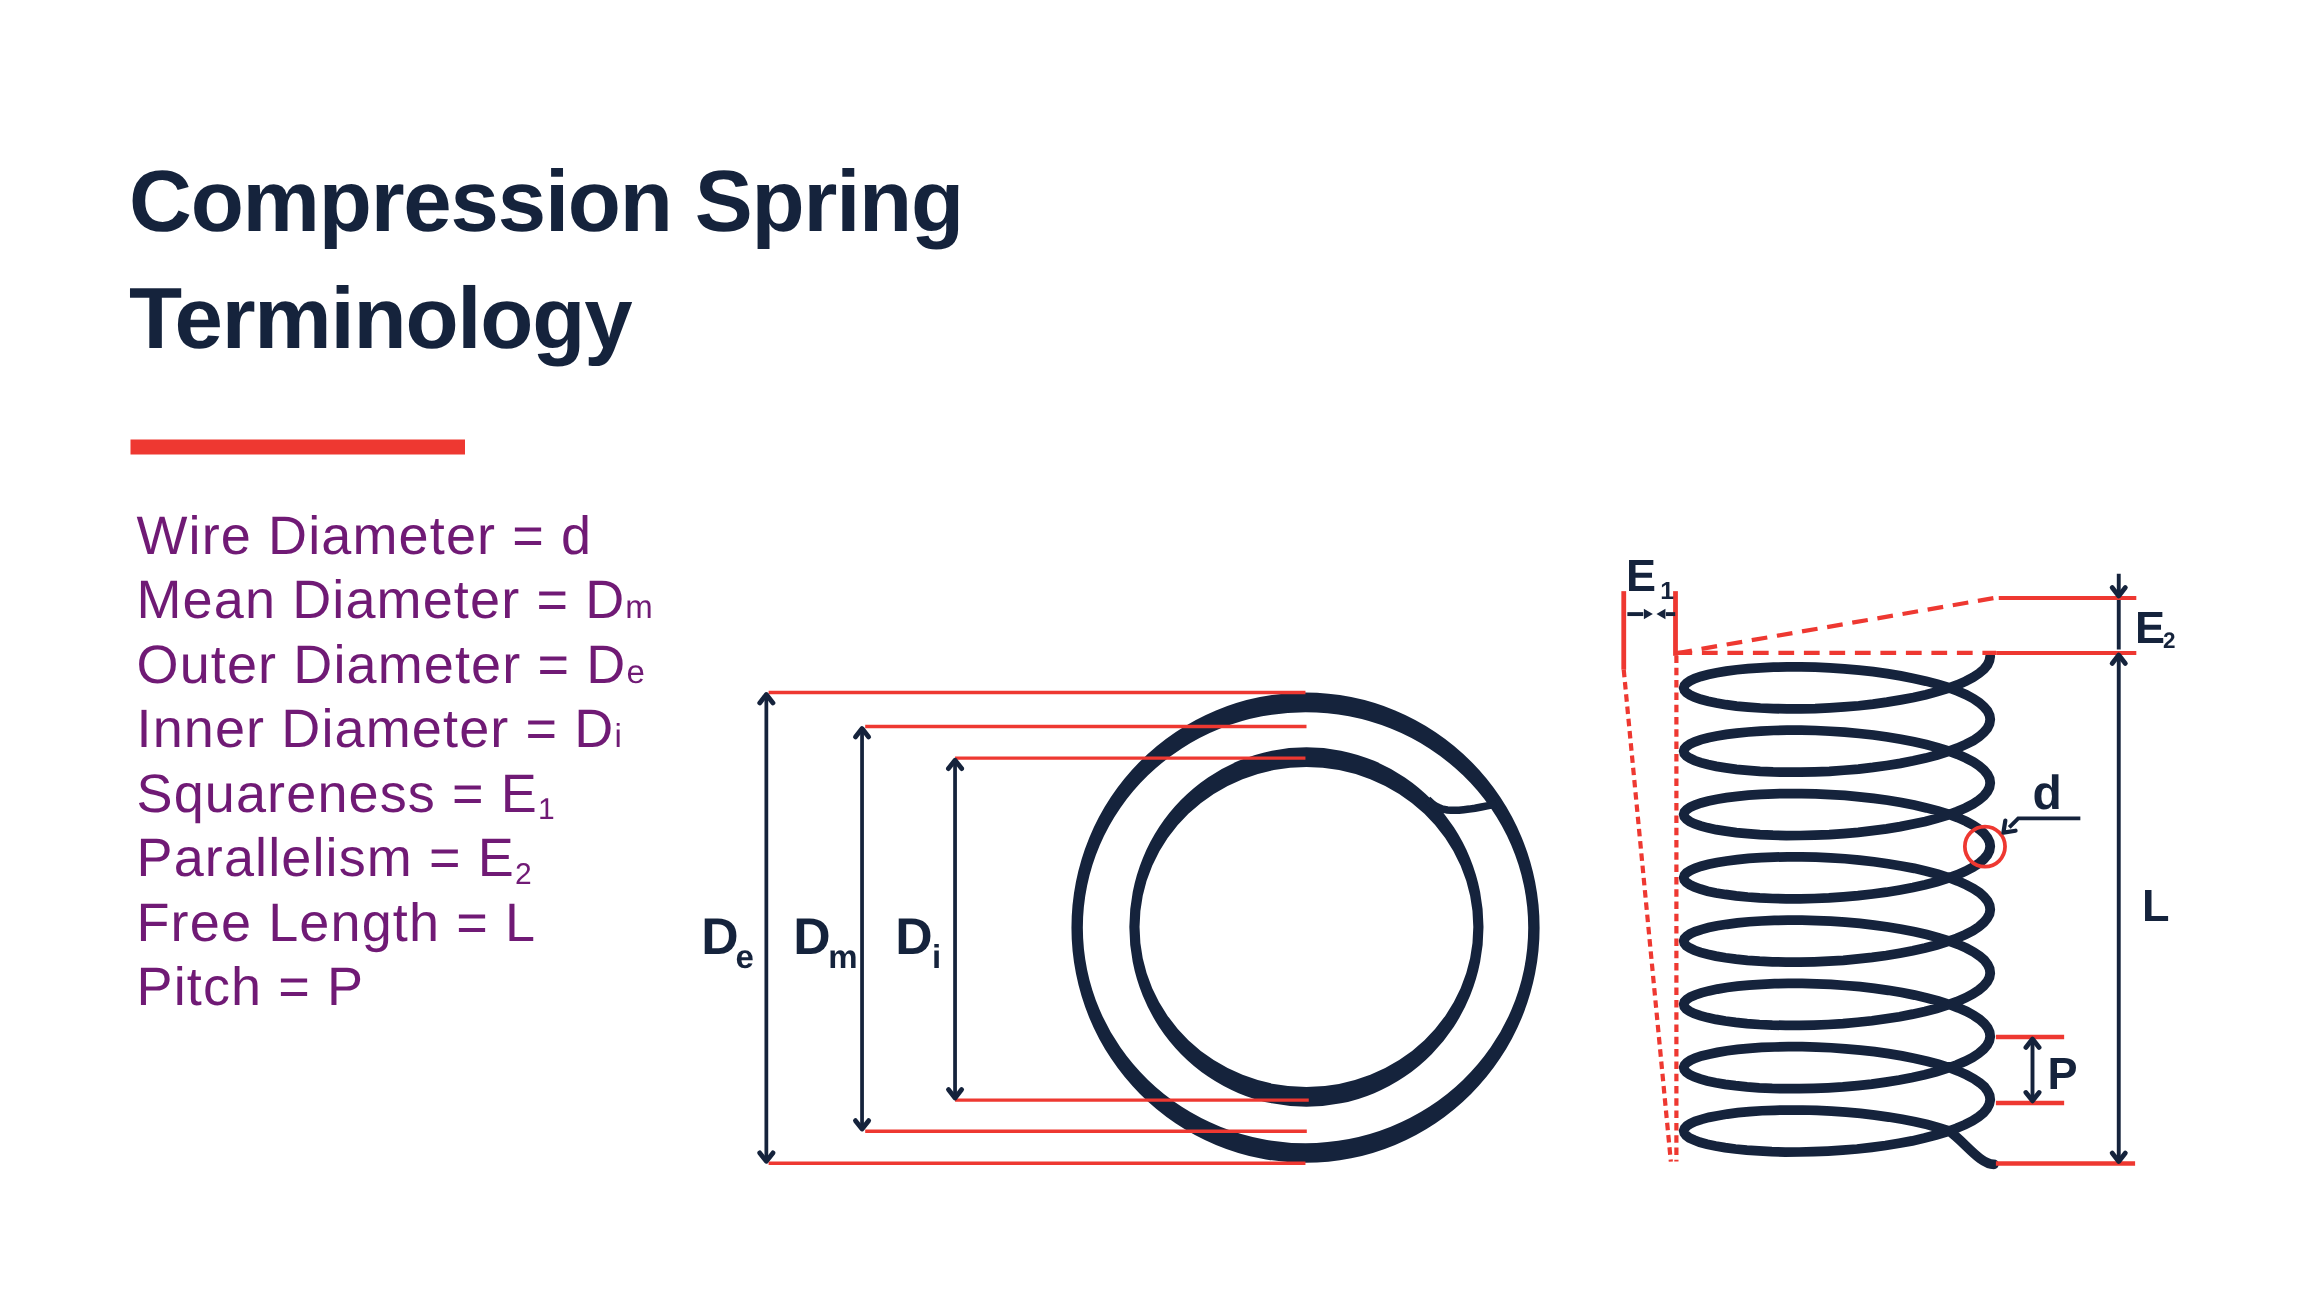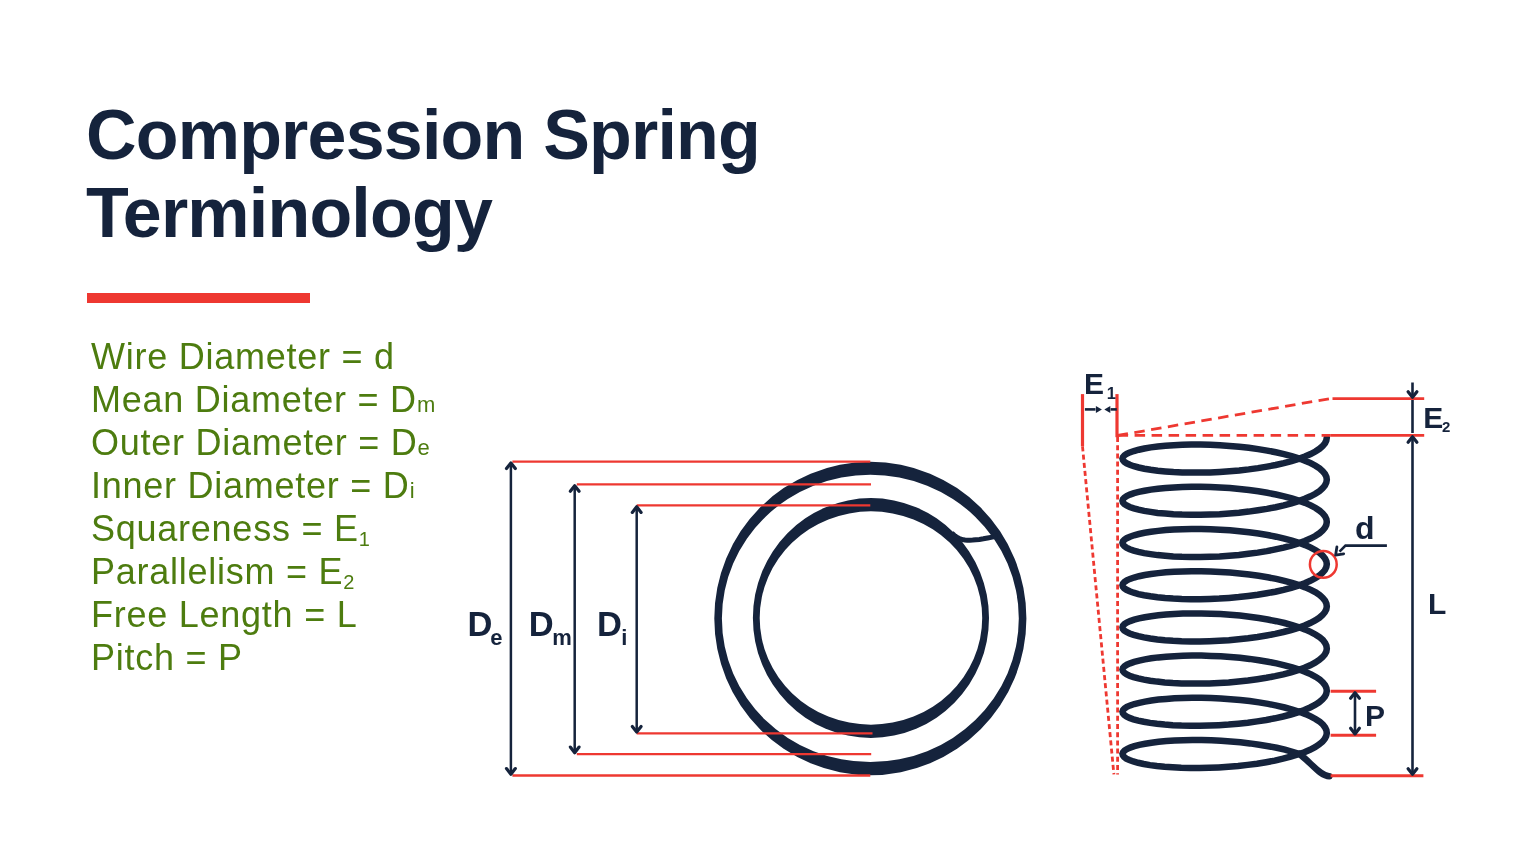--- a/index.html
+++ b/index.html
@@ -1,17 +1,17 @@
 <!DOCTYPE html>
 <html><head><meta charset="utf-8"><title>Compression Spring Terminology</title><style>
 html,body{margin:0;padding:0;width:1536px;height:864px;background:#ffffff;overflow:hidden;}
 body{font-family:"Liberation Sans",sans-serif;color:#15233C;position:relative;}
-#title{position:absolute;left:86px;top:96px;font-size:70px;font-weight:bold;line-height:78px;letter-spacing:-0.8px;color:#15233C;}
+#title{position:absolute;left:86px;top:96px;font-size:58px;font-weight:bold;line-height:78px;letter-spacing:-0.8px;color:#15233C;}
 #redbar{position:absolute;left:87px;top:293px;width:223px;height:10px;background:#EE3831;}
-#terms{position:absolute;left:91px;top:335px;font-size:36px;line-height:43px;letter-spacing:0.75px;color:#4d7c0f;}
+#terms{position:absolute;left:91px;top:335px;font-size:36px;line-height:43px;letter-spacing:0.75px;color:#701a75;}
 #terms sub{font-size:22px;line-height:0;vertical-align:baseline;}
 #terms sub.d{font-size:20px;position:relative;top:4.5px;}
 svg{position:absolute;left:0;top:0;}
 </style></head>
 <body>
 <div id="title">Compression Spring<br>Terminology</div>
 <div id="redbar"></div>
 <div id="terms">Wire Diameter = d<br>Mean Diameter = D<sub>m</sub><br>Outer Diameter = D<sub>e</sub><br>Inner Diameter = D<sub>i</sub><br>Squareness = E<sub class="d">1</sub><br>Parallelism = E<sub class="d">2</sub><br>Free Length = L<br>Pitch = P</div>
 <svg width="1536" height="864" viewBox="0 0 1536 864">
 <g stroke="#15233C" fill="none">

